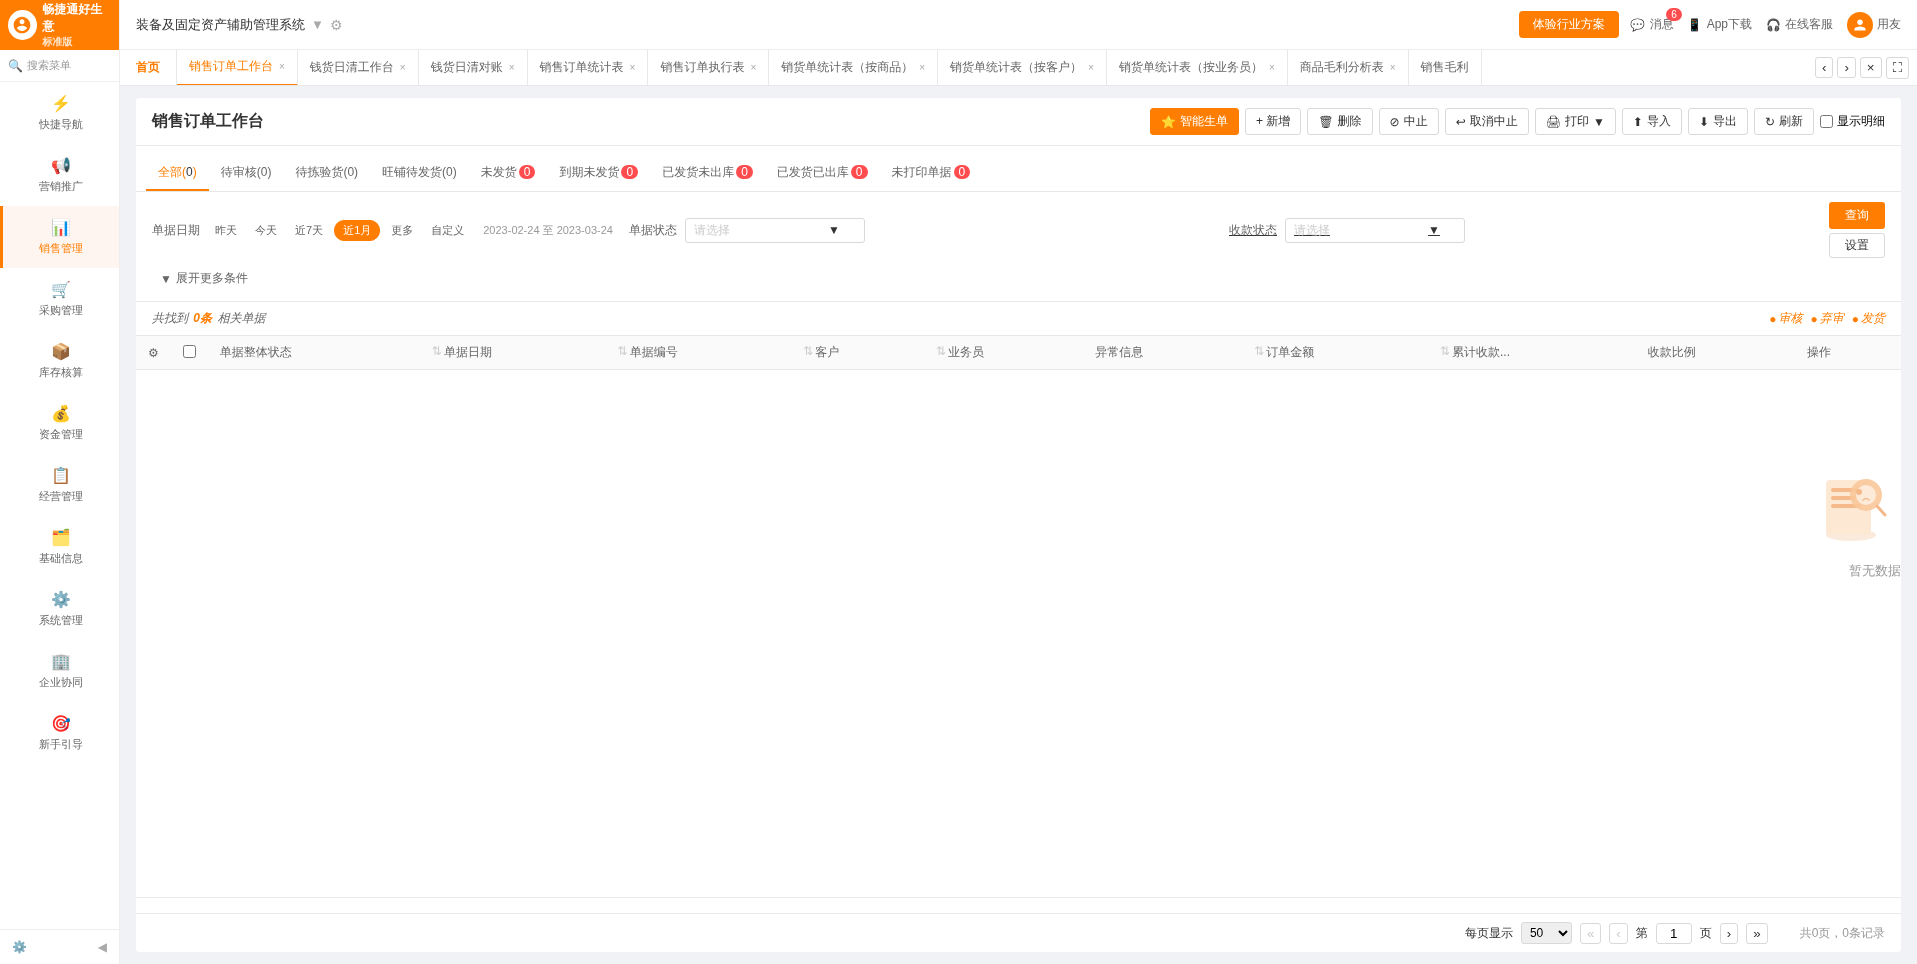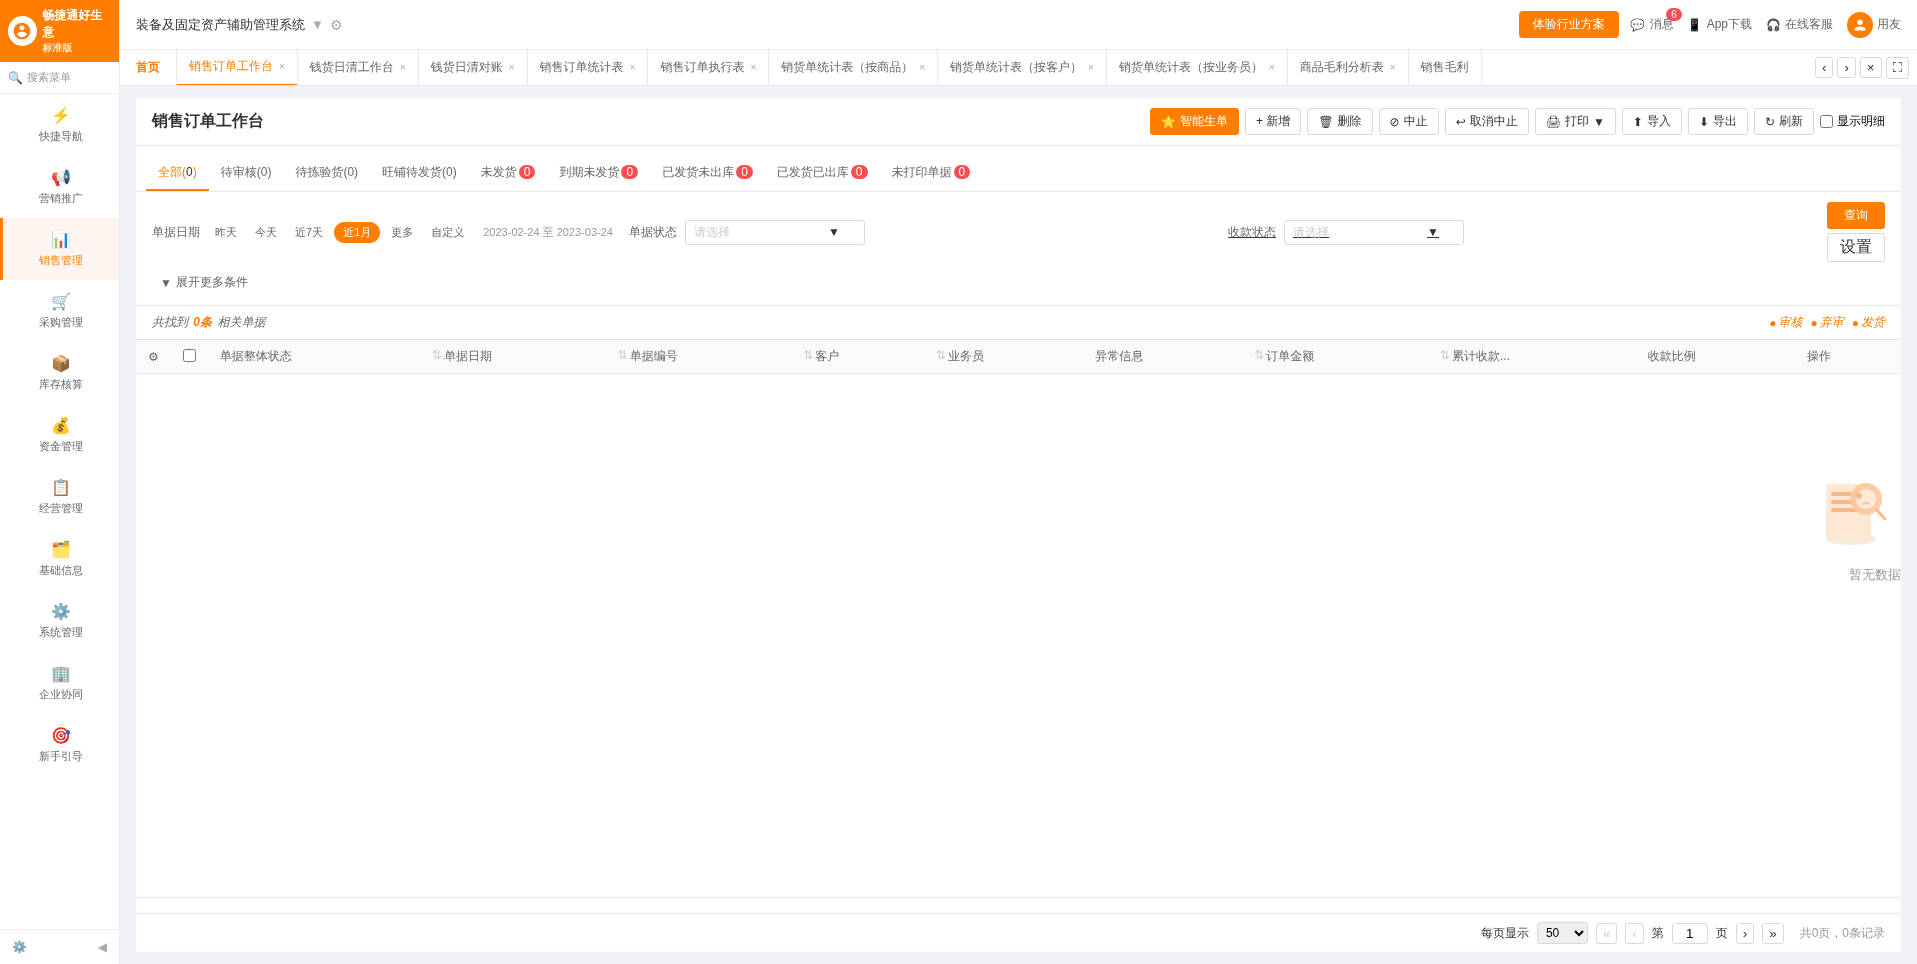--- a/index.html
+++ b/index.html
@@ -1,20 +1,20 @@
 <!DOCTYPE html>
 <html><head>
   <meta charset="utf-8">
   <style>
     * { box-sizing: border-box; margin: 0; padding: 0; font-family: 'Microsoft YaHei', Arial, sans-serif; }
     body { display: flex; height: 964px; overflow: hidden; background: #f5f5f5; font-size: 12px; }
 
     
     .sidebar { width: 120px; background: #fff; display: flex; flex-direction: column; border-right: 1px solid #eee; flex-shrink: 0; }
-    .sidebar-logo { background: #ff7d00; padding: 10px 8px; display: flex; align-items: center; gap: 6px; color: #fff; font-size: 13px; font-weight: bold; height: 62px; }
+    .sidebar-logo { background: #ff7d00; padding: 10px 8px; display: flex; align-items: center; gap: 6px; color: #fff; font-size: 13px; font-weight: bold; height: 50px; }
     .sidebar-logo-icon { width: 30px; height: 30px; background: #fff; border-radius: 50%; display: flex; align-items: center; justify-content: center; }
     .sidebar-logo-icon svg { width: 20px; height: 20px; }
     .sidebar-search { padding: 8px; border-bottom: 1px solid #f0f0f0; display: flex; align-items: center; gap: 4px; color: #666; cursor: pointer; }
     .sidebar-nav-item { display: flex; flex-direction: column; align-items: center; justify-content: center; padding: 12px 8px; cursor: pointer; color: #666; font-size: 11px; gap: 4px; border-left: 3px solid transparent; }
     .sidebar-nav-item.active { background: #fff5f0; color: #ff7d00; border-left: 3px solid #ff7d00; }
     .sidebar-nav-icon { font-size: 16px; }
     .sidebar-footer { margin-top: auto; display: flex; align-items: center; justify-content: space-between; padding: 10px 12px; border-top: 1px solid #eee; }
 
     
     .main { flex: 1; display: flex; flex-direction: column; overflow: hidden; }
@@ -58,21 +58,21 @@
     .search-field { display: flex; align-items: center; gap: 8px; font-size: 12px; color: #333; }
     .search-label { color: #666; white-space: nowrap; }
     .date-range-btns { display: flex; gap: 4px; align-items: center; }
     .date-range-btn { padding: 2px 6px; border-radius: 3px; cursor: pointer; font-size: 11px; color: #666; border: 1px solid transparent; }
     .date-range-btn.active { background: #ff7d00; color: #fff; border-color: #ff7d00; border-radius: 10px; padding: 2px 8px; }
     .date-text { font-size: 11px; color: #999; }
     .select-field { border: 1px solid #d9d9d9; padding: 3px 24px 3px 8px; border-radius: 3px; font-size: 12px; color: #333; background: #fff; cursor: pointer; position: relative; min-width: 120px; display: flex; align-items: center; justify-content: space-between; }
     .expand-btn { display: flex; align-items: center; gap: 4px; color: #666; cursor: pointer; font-size: 12px; padding: 4px 8px; }
     .search-btns { display: flex; flex-direction: column; gap: 4px; }
     .btn-query { background: #ff7d00; color: #fff; border: none; padding: 5px 16px; border-radius: 3px; cursor: pointer; font-size: 12px; }
-    .btn-setting { background: #fff; color: #333; border: 1px solid #d9d9d9; padding: 3px 12px; border-radius: 3px; cursor: pointer; font-size: 16px; }
+    .btn-setting { background: #fff; color: #333; border: 1px solid #d9d9d9; padding: 3px 12px; border-radius: 3px; cursor: pointer; font-size: 12px; }
     .table-summary { display: flex; align-items: center; justify-content: space-between; padding: 8px 16px; font-size: 12px; color: #666; border-bottom: 1px solid #e8e8e8; font-style: italic; }
     .table-summary-left .count { color: #ff7d00; font-weight: bold; }
     .table-summary-right { display: flex; gap: 8px; align-items: center; }
     .action-link { color: #ff7d00; cursor: pointer; font-size: 12px; display: flex; align-items: center; gap: 2px; }
     table { width: 100%; border-collapse: collapse; font-size: 12px; }
     thead tr { background: #fafafa; }
     th { padding: 8px 12px; text-align: left; color: #666; font-weight: normal; border-bottom: 1px solid #e8e8e8; white-space: nowrap; }
     td { padding: 8px 12px; border-bottom: 1px solid #f0f0f0; color: #333; }
     .th-sort { display: flex; align-items: flex-start; gap: 2px; cursor: pointer; }
     .checkbox-col { width: 30px; }
@@ -491,18 +491,18 @@
           <option>100</option>
           <option>200</option>
         </select>
         <button class="page-btn" disabled="">«</button>
         <button class="page-btn" disabled="">‹</button>
         <span>第</span>
         <input type="text" class="page-input" value="1" style="">
         <span>页</span>
         <button class="page-btn">›</button>
         <button class="page-btn">»</button>
-        <span style="color:#999;margin-left:8px;">共0页，0条记录</span>
+        <span style="color:#999;margin-left:24px;">共0页，0条记录</span>
       </div>
 
     </div>
   </div>
 </div>
 
 </body></html>

